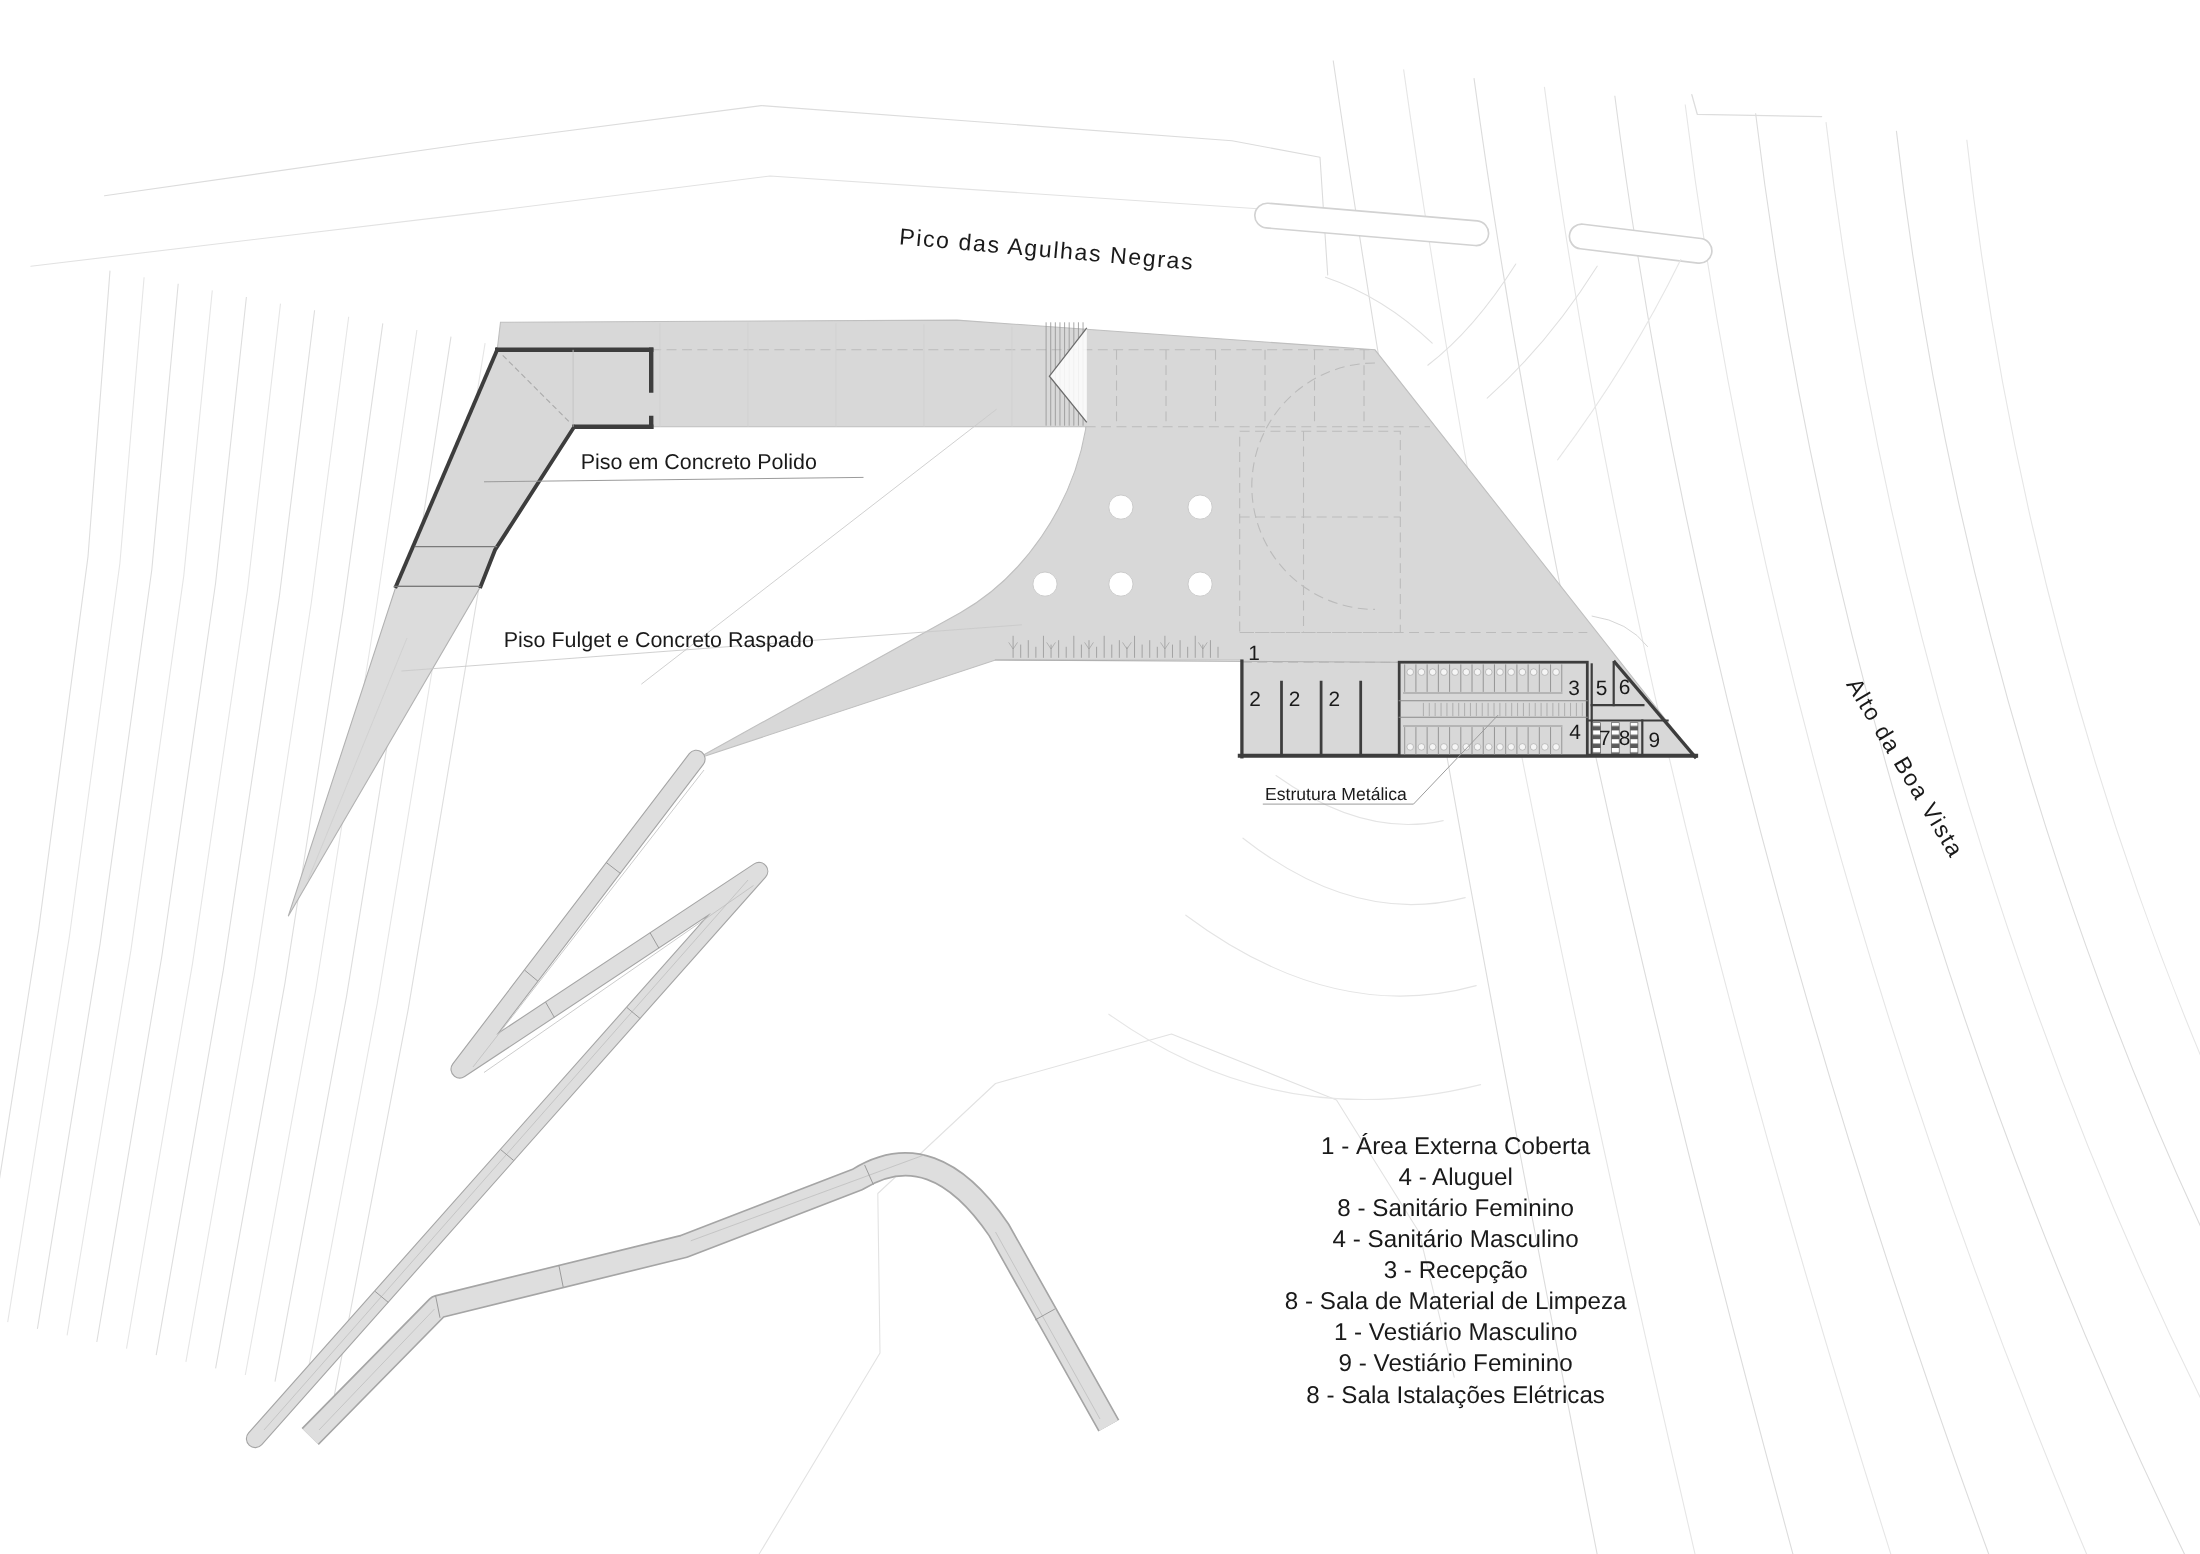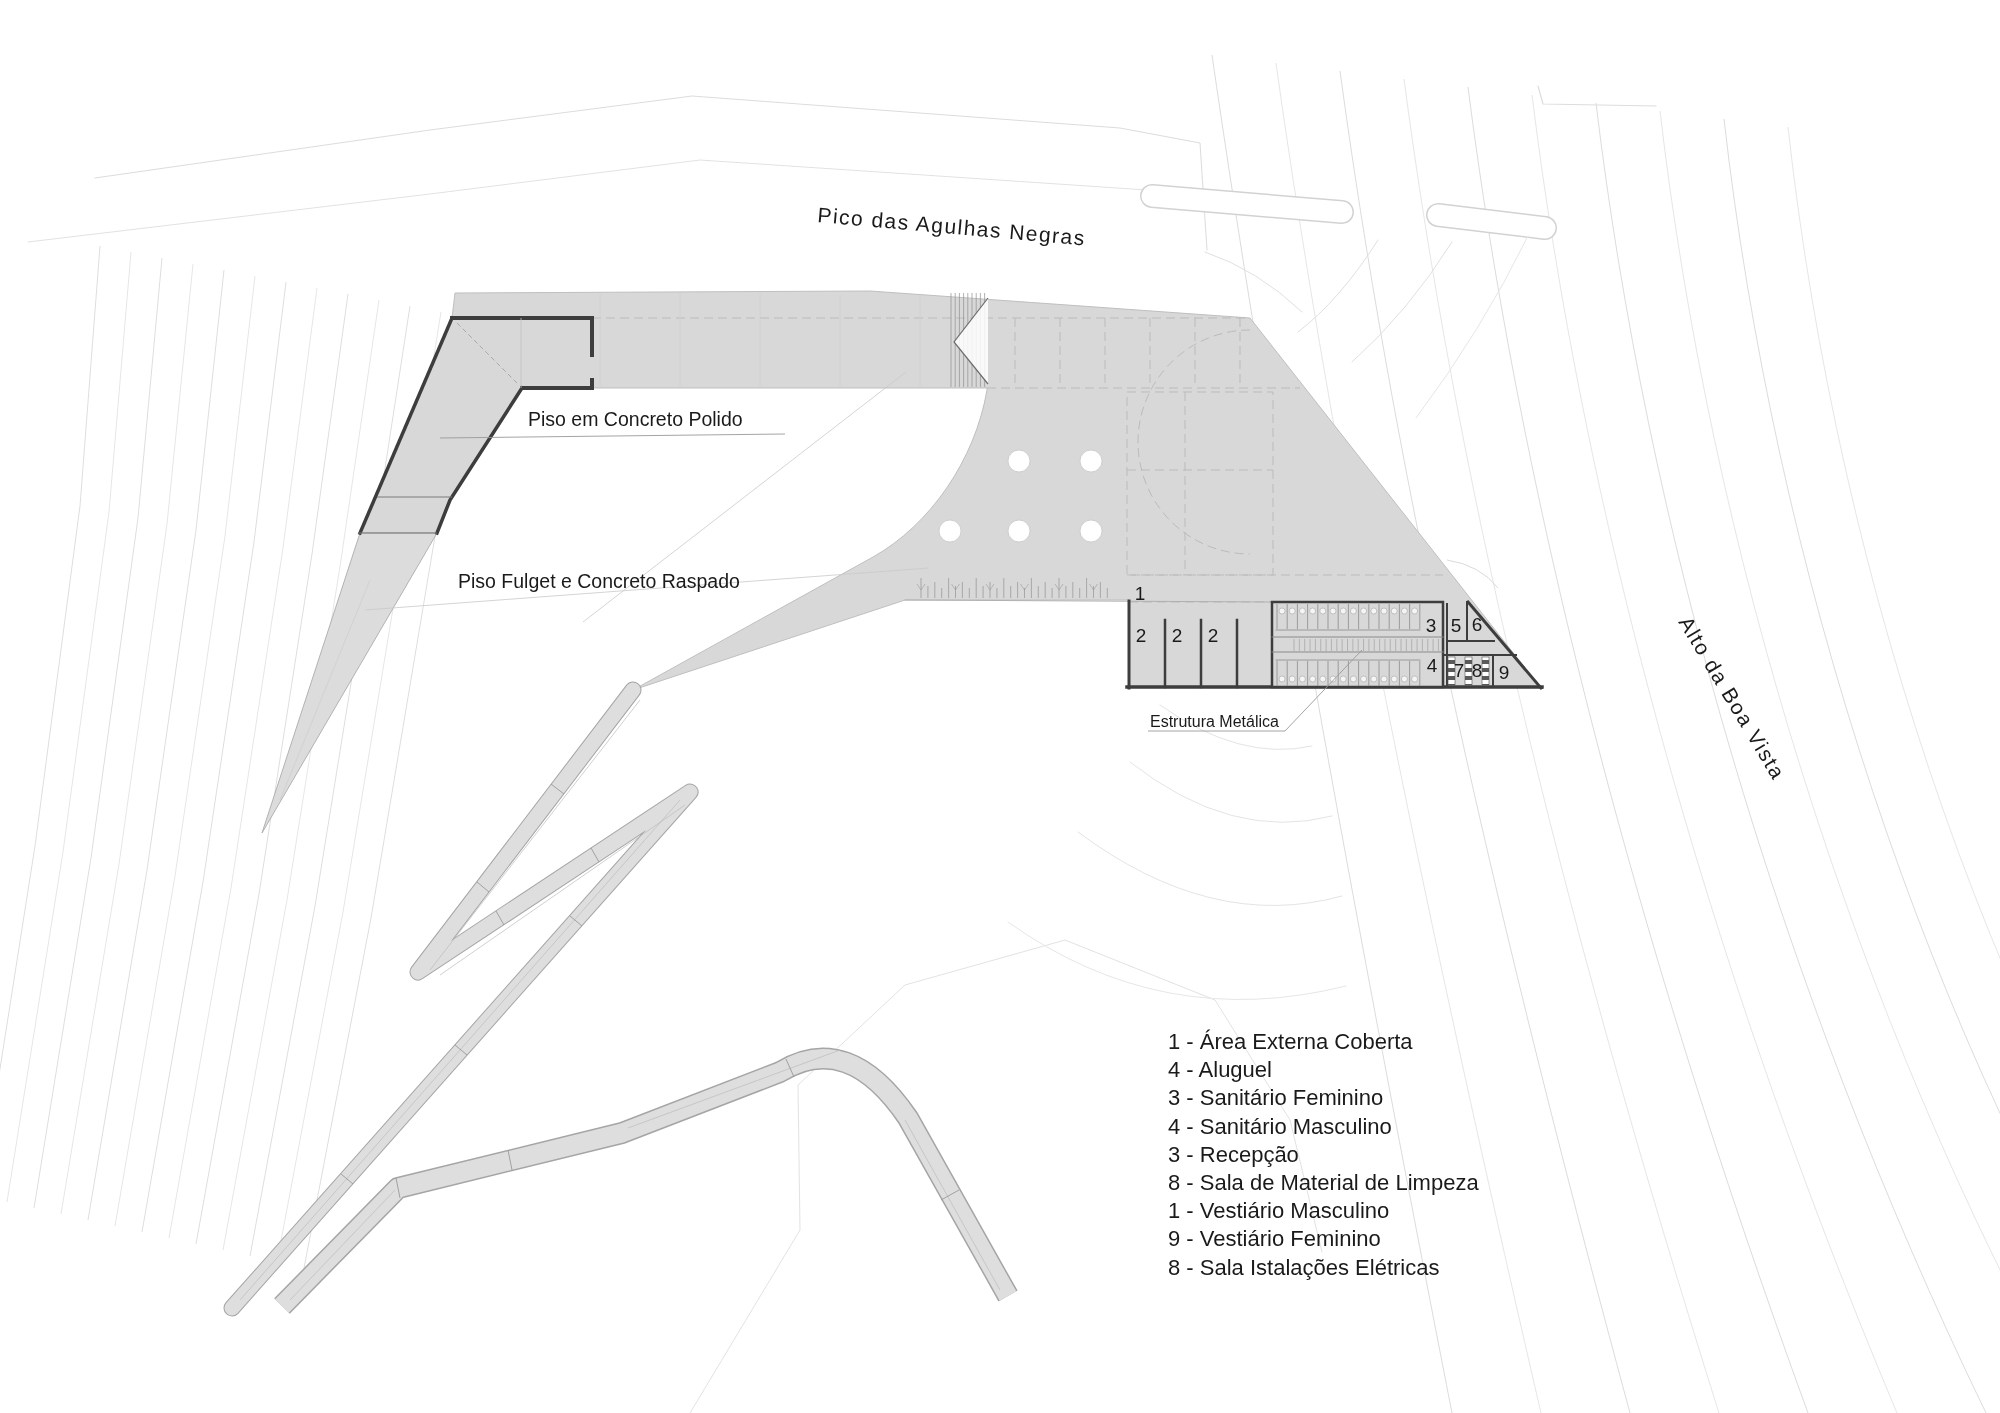--- a/index.html
+++ b/index.html
@@ -6,21 +6,21 @@
   body{width:2000px;height:1413px;position:relative;overflow:hidden;
        font-family:"Liberation Sans", sans-serif;}
   #stage{position:absolute;inset:0;}
   svg{position:absolute;left:0;top:0;}
   svg text{fill:#1a1a1a;font-family:"Liberation Sans", sans-serif;}
   .plan-num{font-size:19px;}
   .annot{font-size:19.5px;}
   .annot-small{font-size:16px;}
   .place{font-size:21px;letter-spacing:1.5px;}
   #legend{position:absolute;left:1168px;top:1028px;color:#1a1a1a;}
-  .legend-row{font-size:22px;line-height:28.2px;white-space:nowrap;}
+  .legend-row{font-size:22px;line-height:28.2px;white-space:nowrap;text-align:center;}
 </style>
 </head>
 <body>
 
 <div id="stage">
 <svg id="plan-svg" width="2000" height="1413" viewBox="0 0 2000 1413">
   <defs>
     <pattern id="chk" width="6" height="8" patternUnits="userSpaceOnUse">
       <rect x="0" y="0" width="6" height="4" fill="#ffffff"></rect>
       <rect x="0" y="4" width="6" height="4" fill="#5a5a5a"></rect>
@@ -328,21 +328,21 @@
   <text class="annot-small" x="1150" y="727">Estrutura Metálica</text>
   <path d="M 1148,731 L 1285,731 L 1362,650" stroke="#9a9a9a" stroke-width="0.9" fill="none"></path>
 
   <text class="place" transform="translate(817,222) rotate(5)">Pico das Agulhas Negras</text>
   <text class="place" transform="translate(1678,622) rotate(59)">Alto da Boa Vista</text>
 </svg>
 
 <div id="legend">
       <div class="legend-row">1 - Área Externa Coberta</div>
       <div class="legend-row">4 - Aluguel</div>
-      <div class="legend-row">3 - Sanitário Feminino</div>
+      <div class="legend-row">8 - Sanitário Feminino</div>
       <div class="legend-row">4 - Sanitário Masculino</div>
       <div class="legend-row">3 - Recepção</div>
       <div class="legend-row">8 - Sala de Material de Limpeza</div>
       <div class="legend-row">1 - Vestiário Masculino</div>
       <div class="legend-row">9 - Vestiário Feminino</div>
       <div class="legend-row">8 - Sala Istalações Elétricas</div>
     </div>
 </div>
 
 </body></html>

